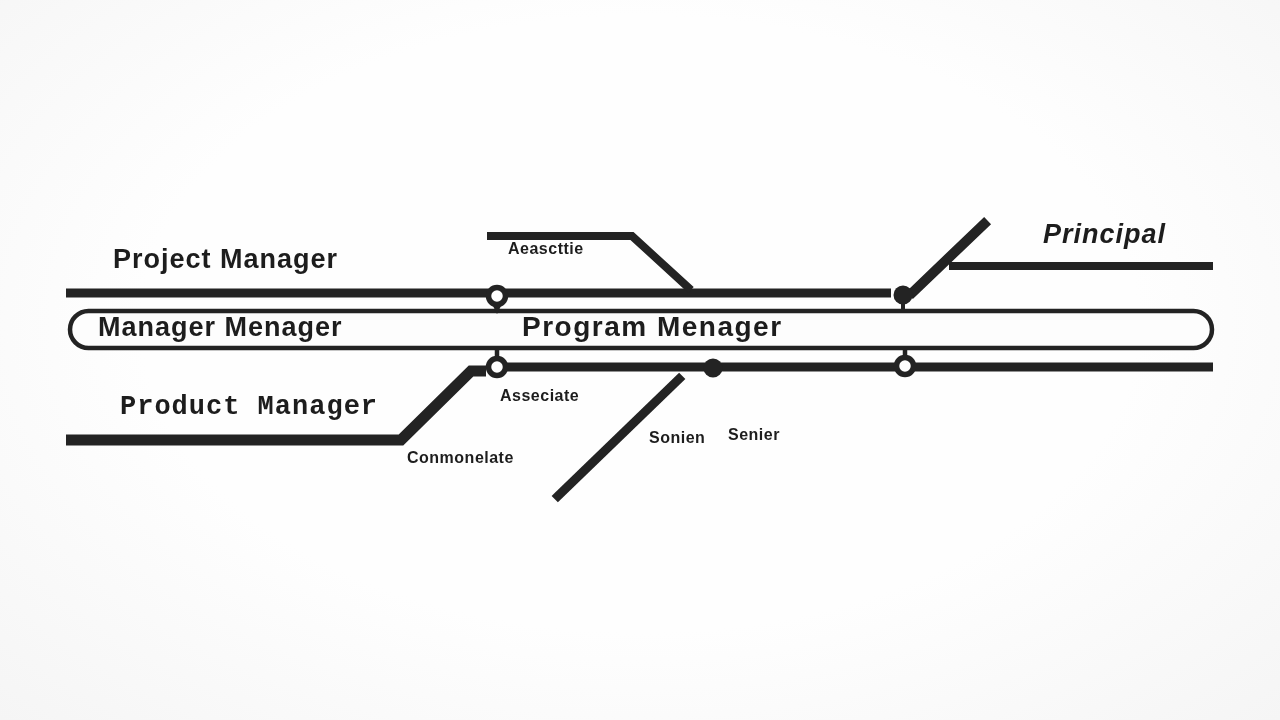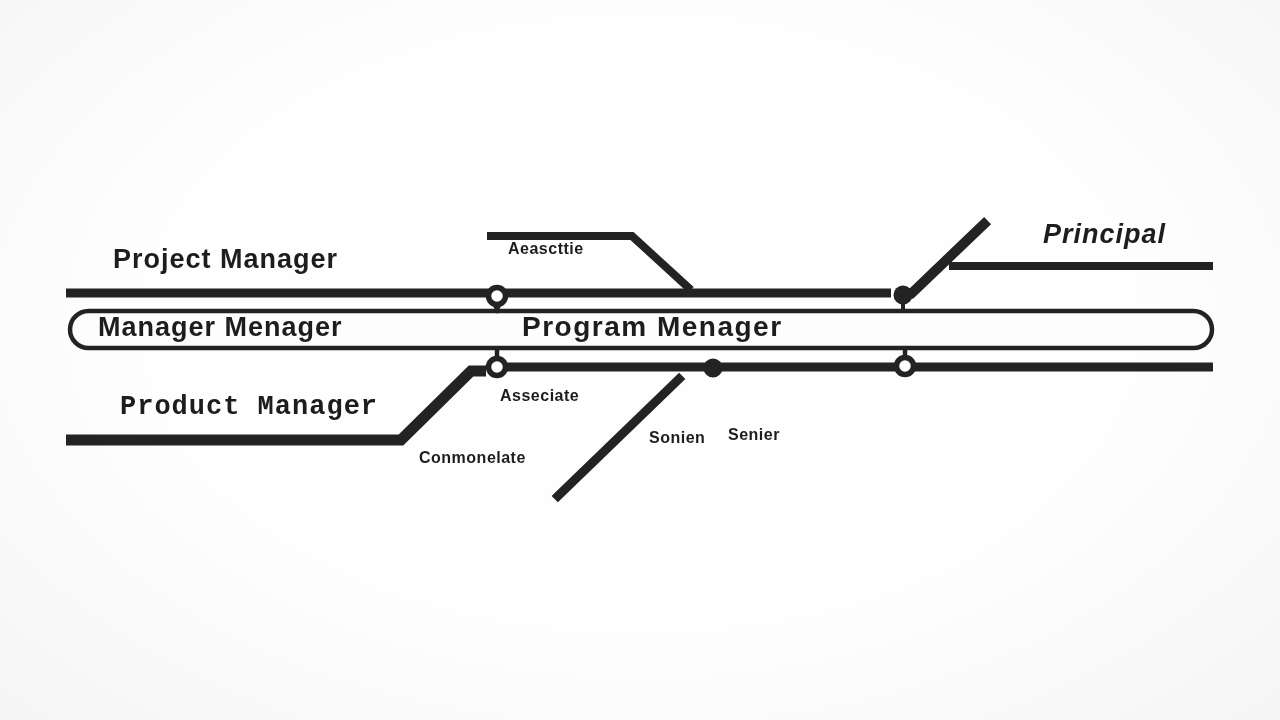--- a/index.html
+++ b/index.html
@@ -27,21 +27,21 @@
 
   .l-project-top   { left: 113px;  top: 244px; }
   .l-assoc-top     { left: 508px;  top: 240px; }
   .l-principal     { left: 1043px; top: 219px; font-style: italic; }
   .l-pill-left     { left: 98px;   top: 312px; }
   .l-pill-center   { left: 522px;  top: 311px; font-size: 28px; letter-spacing: 1.5px; }
   .l-product       { left: 120px;  top: 392px; font-family: Liberation Mono, monospace; }
   .l-assoc-bottom  { left: 500px;  top: 387px; text-align: center; }
   .l-senior        { left: 728px;  top: 400px; margin-top: 26px; }
   .l-sonien        { left: 649px;  top: 429px; }
-  .l-commonelate   { left: 407px;  top: 449px; margin-left: 12px; }
+  .l-commonelate   { left: 407px;  top: 449px; }
 </style>
 </head>
 <body>
 
 <div class="stage">
 
   <svg width="1280" height="720" viewBox="0 0 1280 720" aria-hidden="true">
 
     <path d="M66 293 H891" stroke="#232323" stroke-width="9" fill="none"></path>
 

